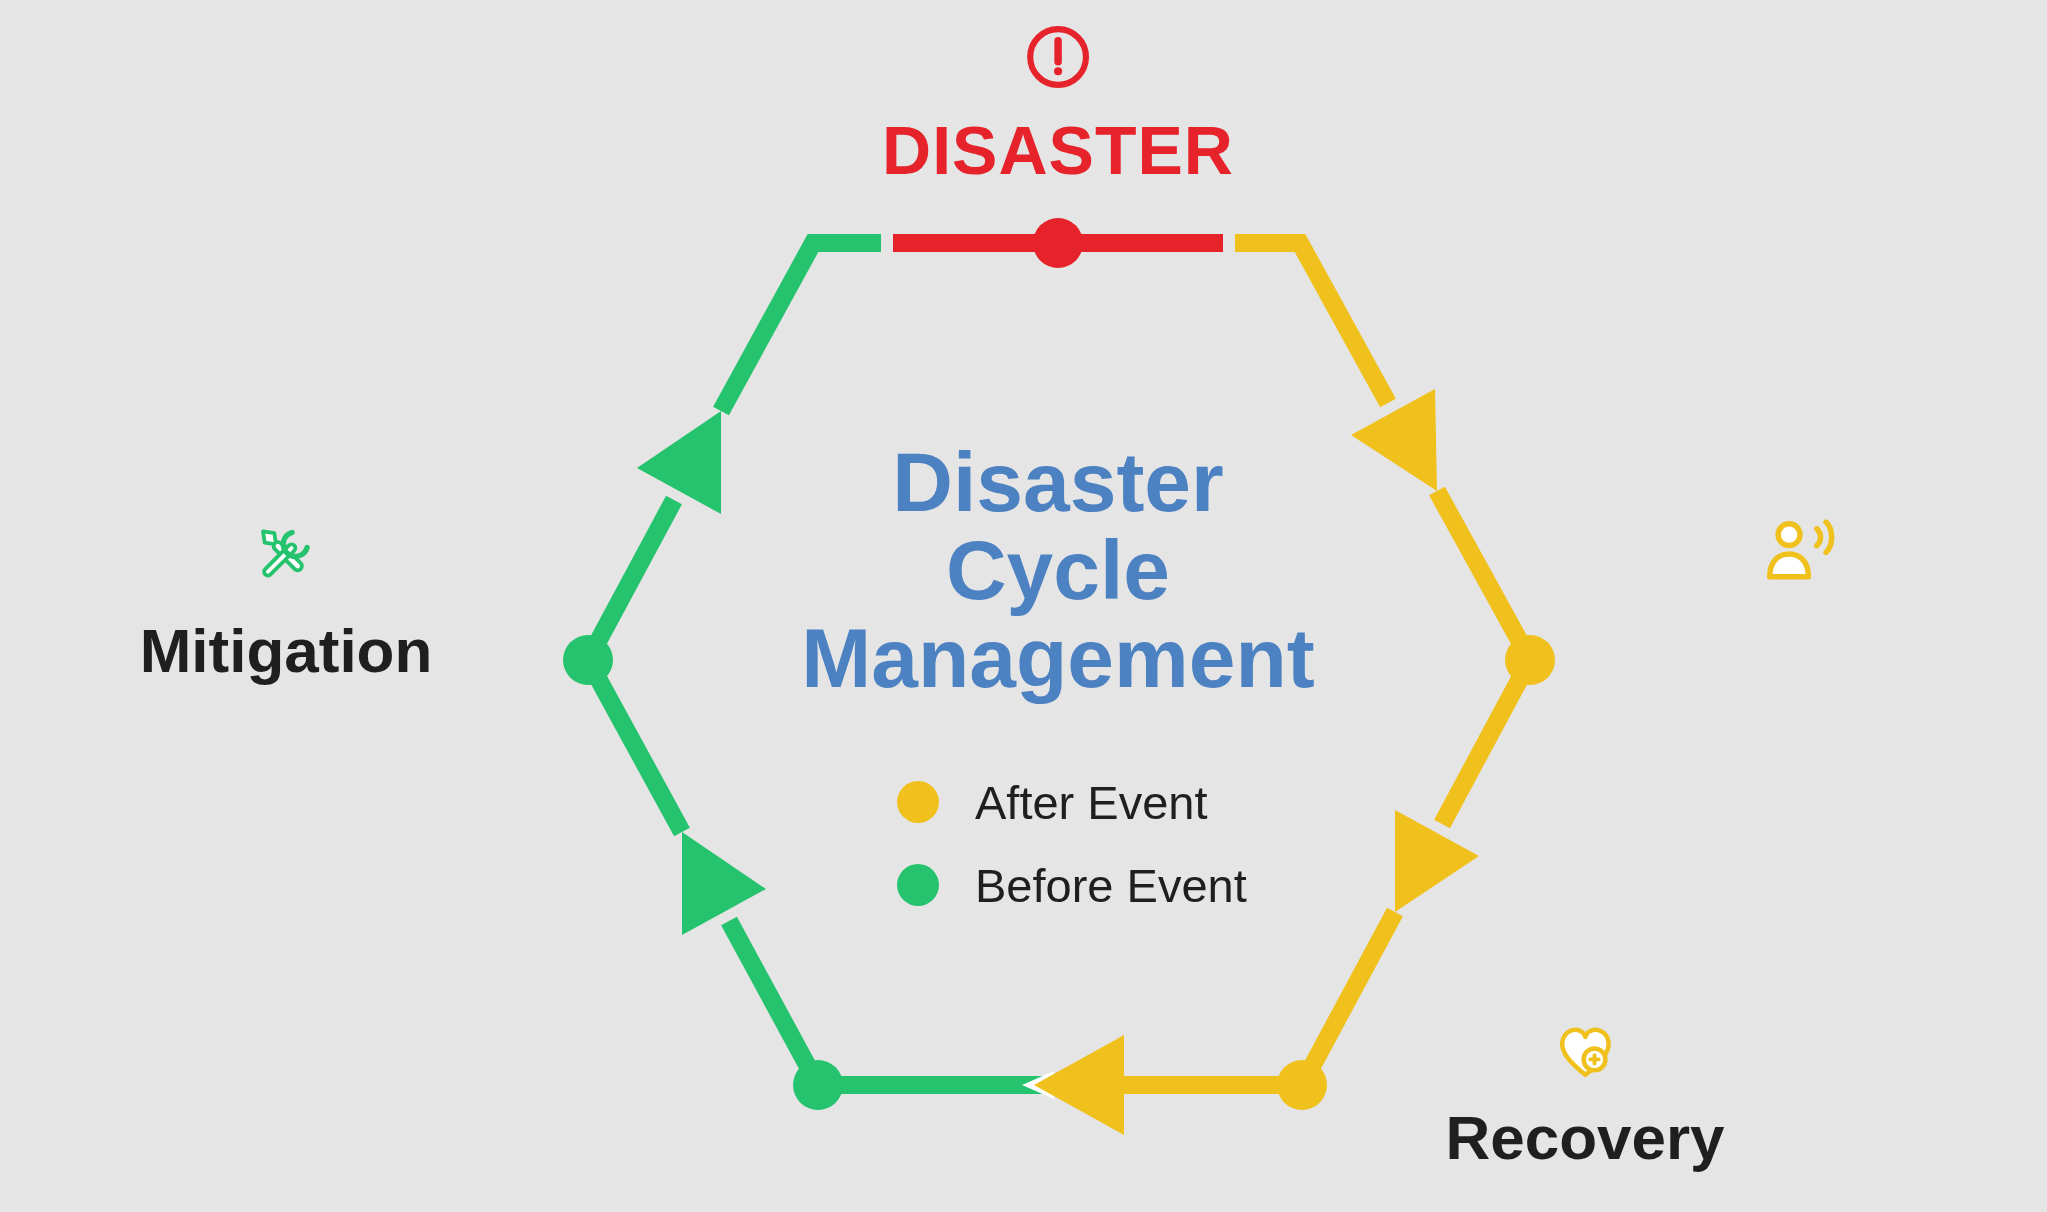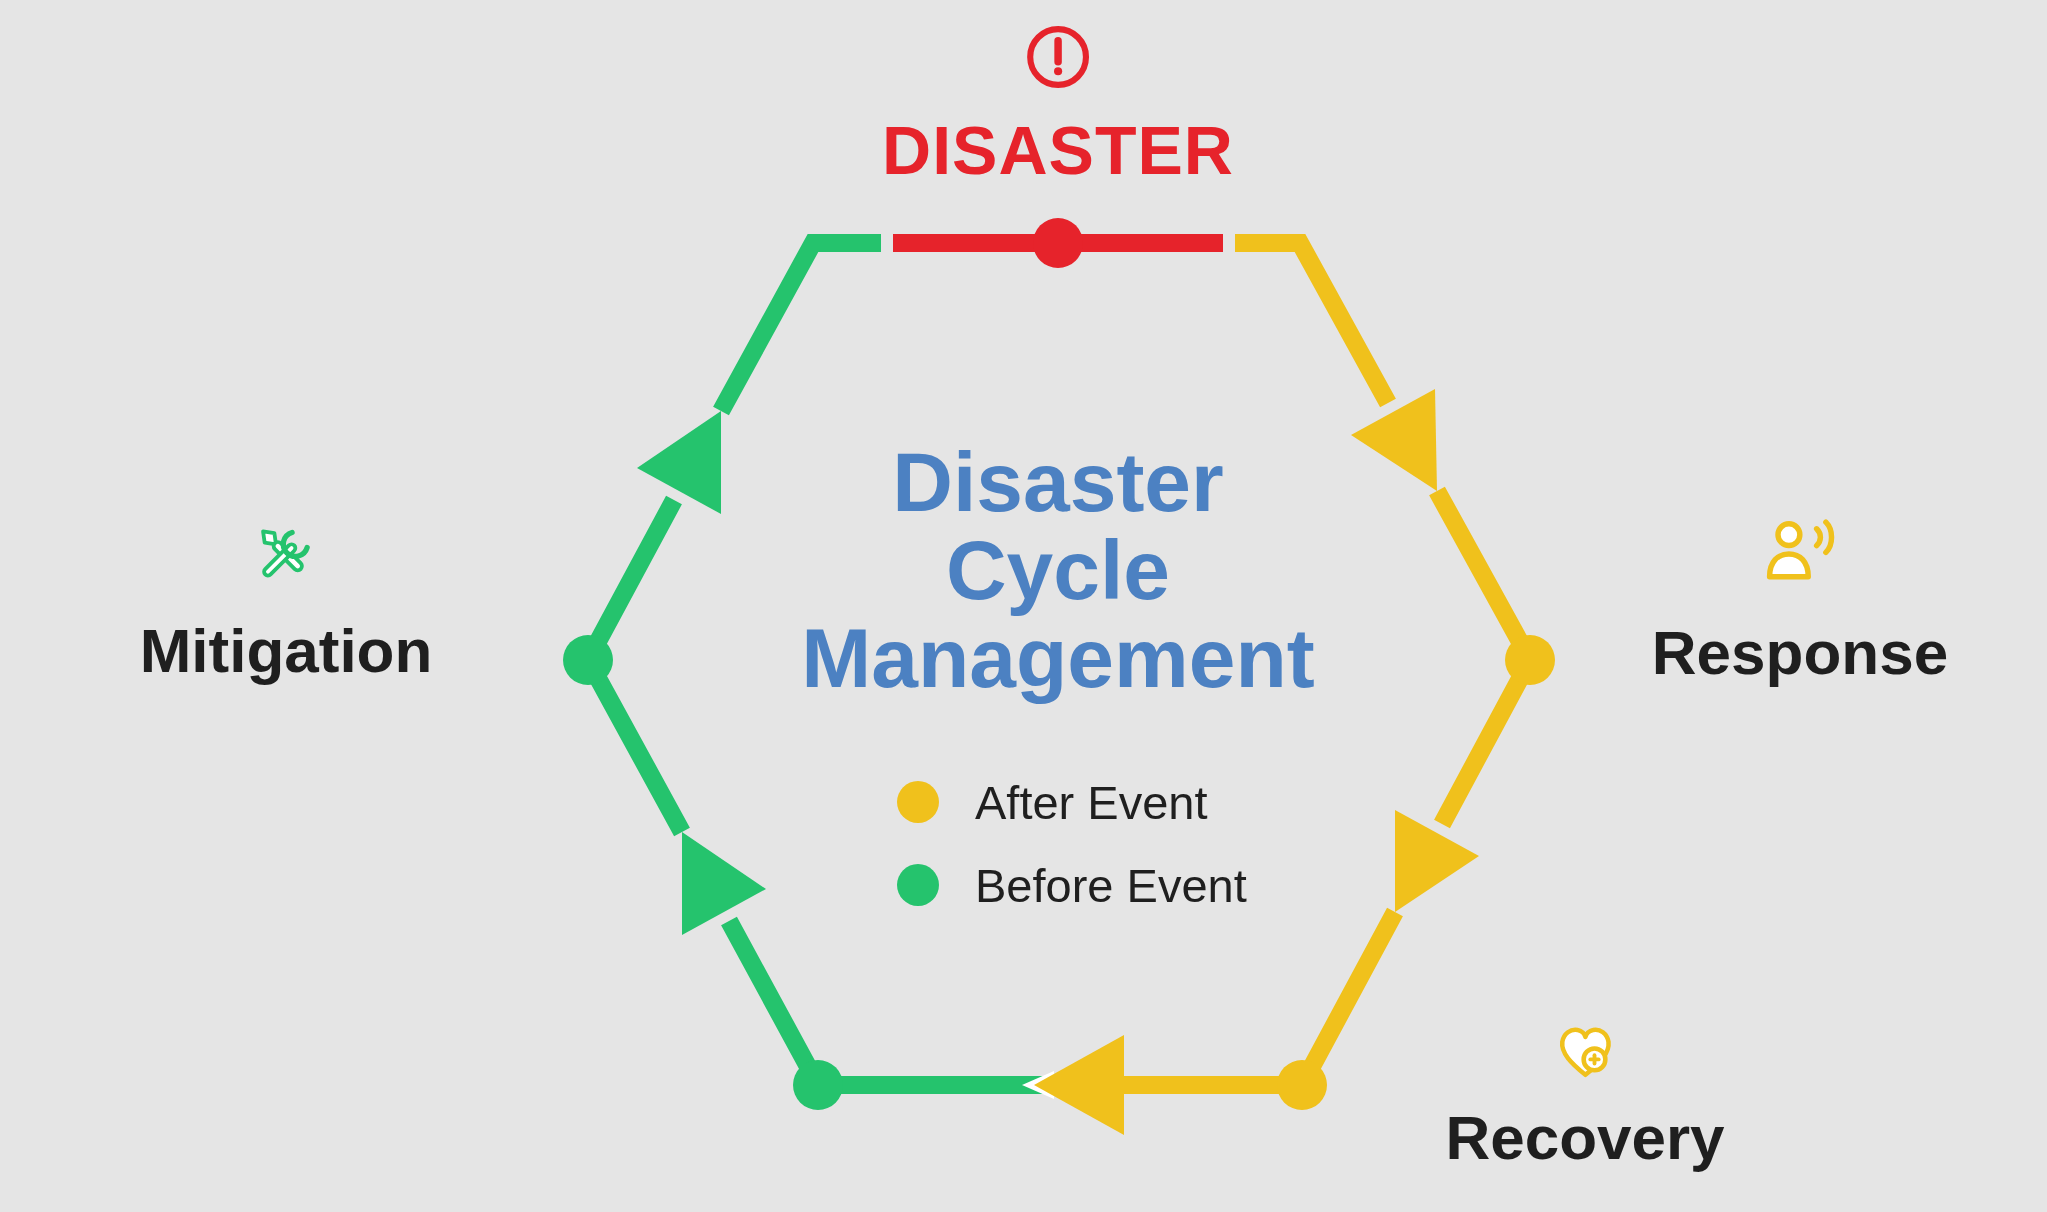--- a/index.html
+++ b/index.html
@@ -121,21 +121,20 @@
     <div class="stage-name">Mitigation</div>
   </div>
 
   <div class="abs cx stage-item stage-item--response">
     <svg class="icon" width="84" height="84" viewBox="0 0 100 100">
       <circle cx="37" cy="27" r="13" class="fl-white st-yellow" stroke-width="6.5"></circle>
       <path d="M14 77 C14 59 24 50 37 50 C50 50 60 59 60 77 Z" class="fl-white st-yellow" stroke-width="6.5" stroke-linejoin="round"></path>
       <path d="M70 20 C76 26 76 34 70 40" fill="none" class="st-yellow" stroke-width="6.5" stroke-linecap="round"></path>
       <path d="M81 12 C90 21 90 39 81 48" fill="none" class="st-yellow" stroke-width="6.5" stroke-linecap="round"></path>
     </svg>
-    <div class="stage-name">Response</div>
   </div>
 
 
   <div class="abs cx stage-item stage-item--recovery">
     <svg class="icon" width="70" height="70" viewBox="0 0 100 100">
       <path d="M50 84 C30 68 15 53 17 37 C19 25 29 18 39 20 C45 21 49 26 50 30 C51 26 55 21 61 20 C71 18 81 25 83 37 C85 53 70 68 50 84 Z" class="fl-white st-yellow" stroke-width="6.5" stroke-linejoin="round"></path>
       <circle cx="63" cy="62" r="15.5" class="fl-white st-yellow" stroke-width="6.5"></circle>
       <line x1="63" y1="56" x2="63" y2="68" class="st-yellow" stroke-width="5.5" stroke-linecap="round"></line>
       <line x1="57" y1="62" x2="69" y2="62" class="st-yellow" stroke-width="5.5" stroke-linecap="round"></line>
     </svg>

